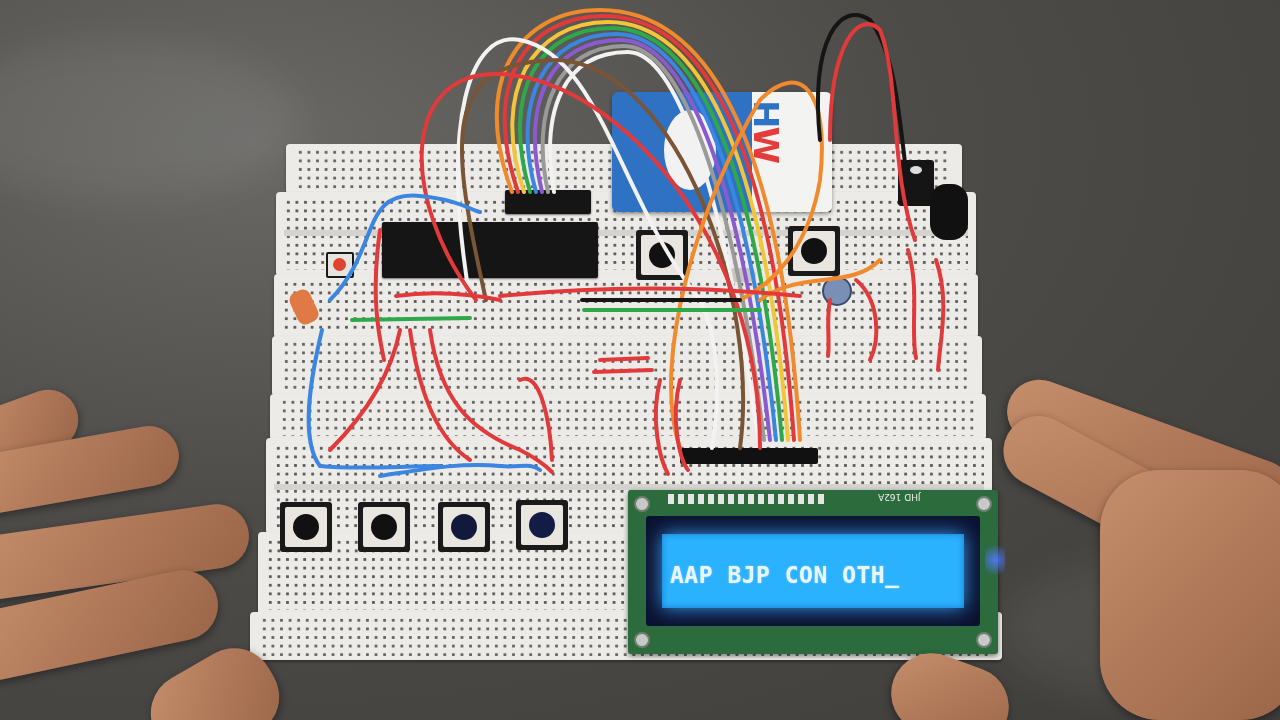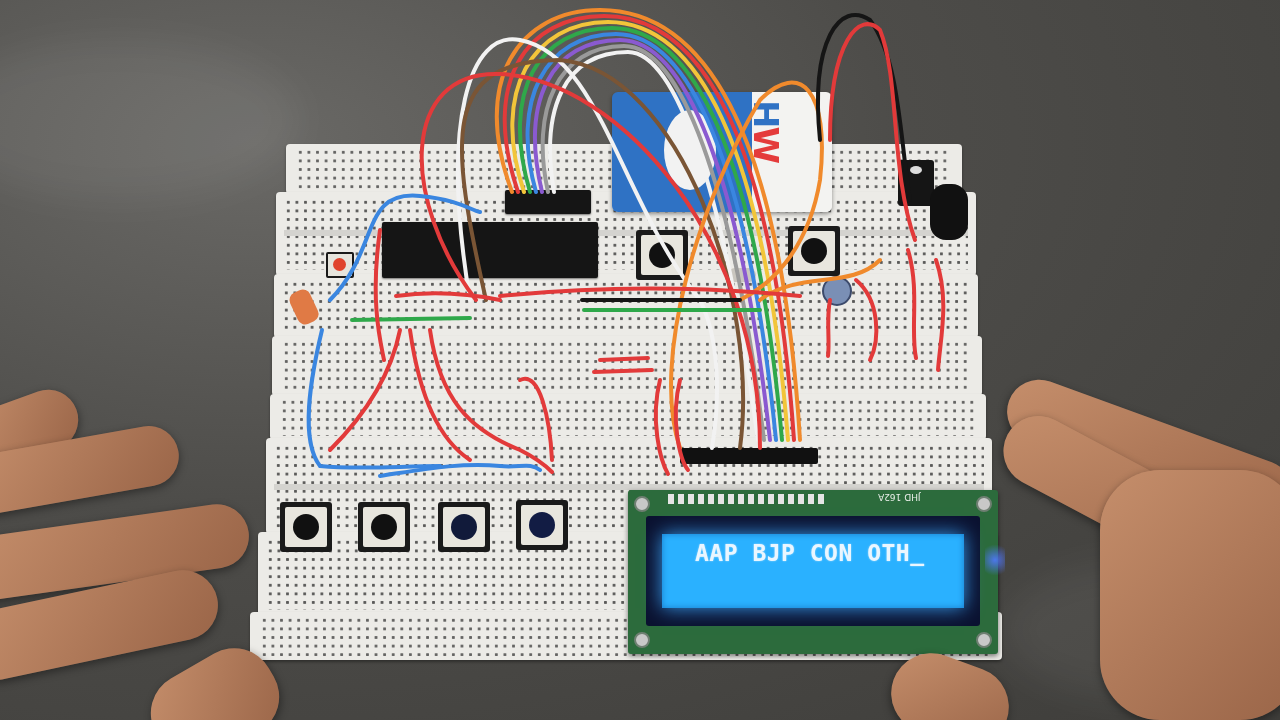--- a/index.html
+++ b/index.html
@@ -56,21 +56,21 @@
   
   .lcd-pcb { position:absolute; left:628px; top:490px; width:370px; height:164px; background:#2c6b3c; border-radius:3px; box-shadow: 0 2px 5px rgba(0,0,0,0.5); }
   .lcd-pcb .screw { position:absolute; width:12px; height:12px; border-radius:50%; background:#c8c8c8; border:2px solid #6f7f72; }
   .lcd-pins { position:absolute; left:40px; top:4px; width:160px; height:10px;
     background-image: linear-gradient(90deg, #e5e5e5 0 6px, transparent 6px 10px); background-size:10px 10px; }
   .lcd-model { position:absolute; left:250px; top:2px; color:#e9efe9; font-size:9px; transform: rotate(180deg); }
   .lcd-bezel { position:absolute; left:18px; top:26px; width:334px; height:110px; background:#0b1230; border-radius:3px; }
   .lcd-screen { position:absolute; left:16px; top:18px; width:302px; height:74px; background:#2ab1ff;
     box-shadow: 0 0 18px rgba(60,170,255,0.9), inset 0 0 6px rgba(0,40,120,0.4); }
   .lcd-row { position:absolute; left:8px; font-family: "DejaVu Sans Mono", monospace; font-size:23px; font-weight:bold; color:#eaf6ff; letter-spacing:0.5px; white-space:pre; text-shadow: 0 0 2px rgba(255,255,255,0.6); }
-  .lcd-row.r1 { top:6px;margin-left:25px; }
+  .lcd-row.r1 { top:28px; }
   .lcd-row.r2 { top:40px; color:rgba(210,240,255,0.15); }
   .lcd-glow { position:absolute; left:985px; top:540px; width:20px; height:40px; background: radial-gradient(circle, rgba(80,120,255,0.9), transparent 70%); }
 
   
   .hand { position:absolute; background: linear-gradient(135deg,#c58e6b,#9a6548); border-radius:40px; box-shadow: 0 3px 8px rgba(0,0,0,0.4); }
 
   svg.wires { position:absolute; left:0; top:0; pointer-events:none; }
 </style>
 </head>
 <body>

